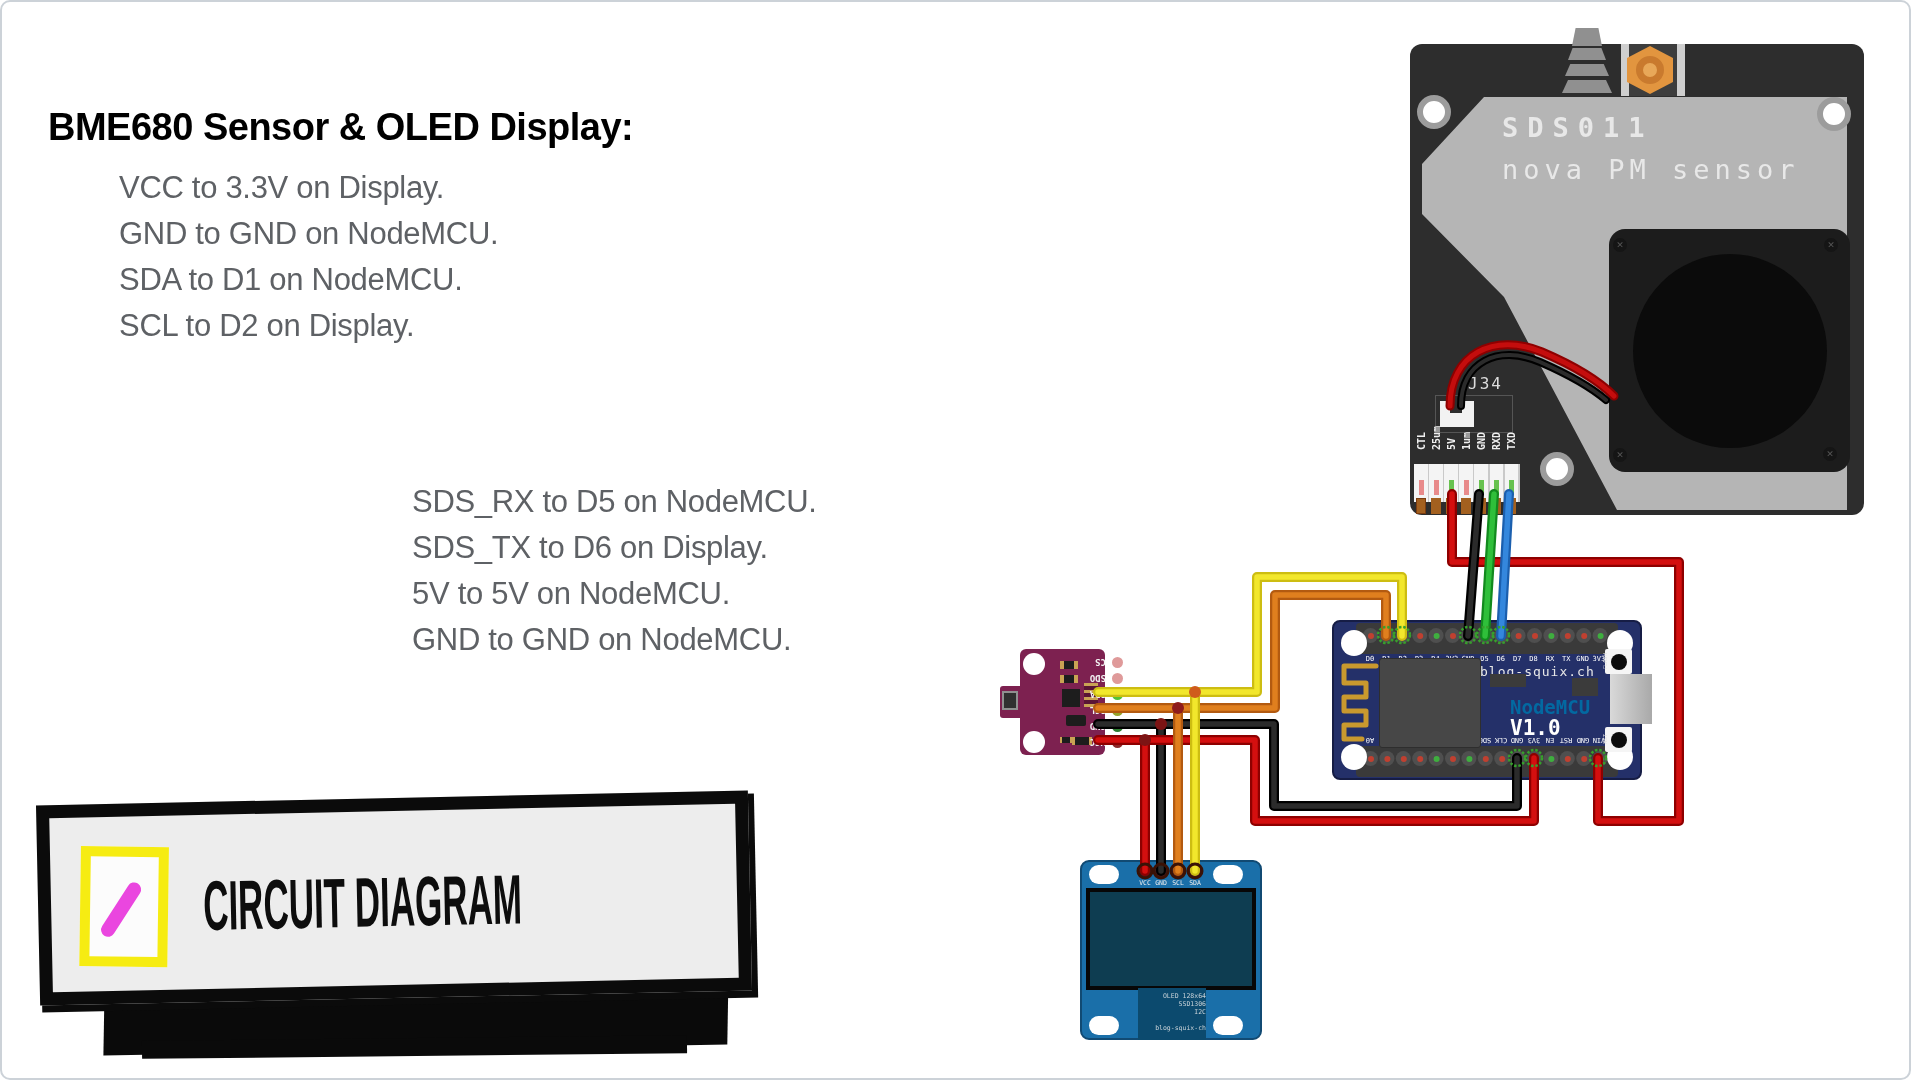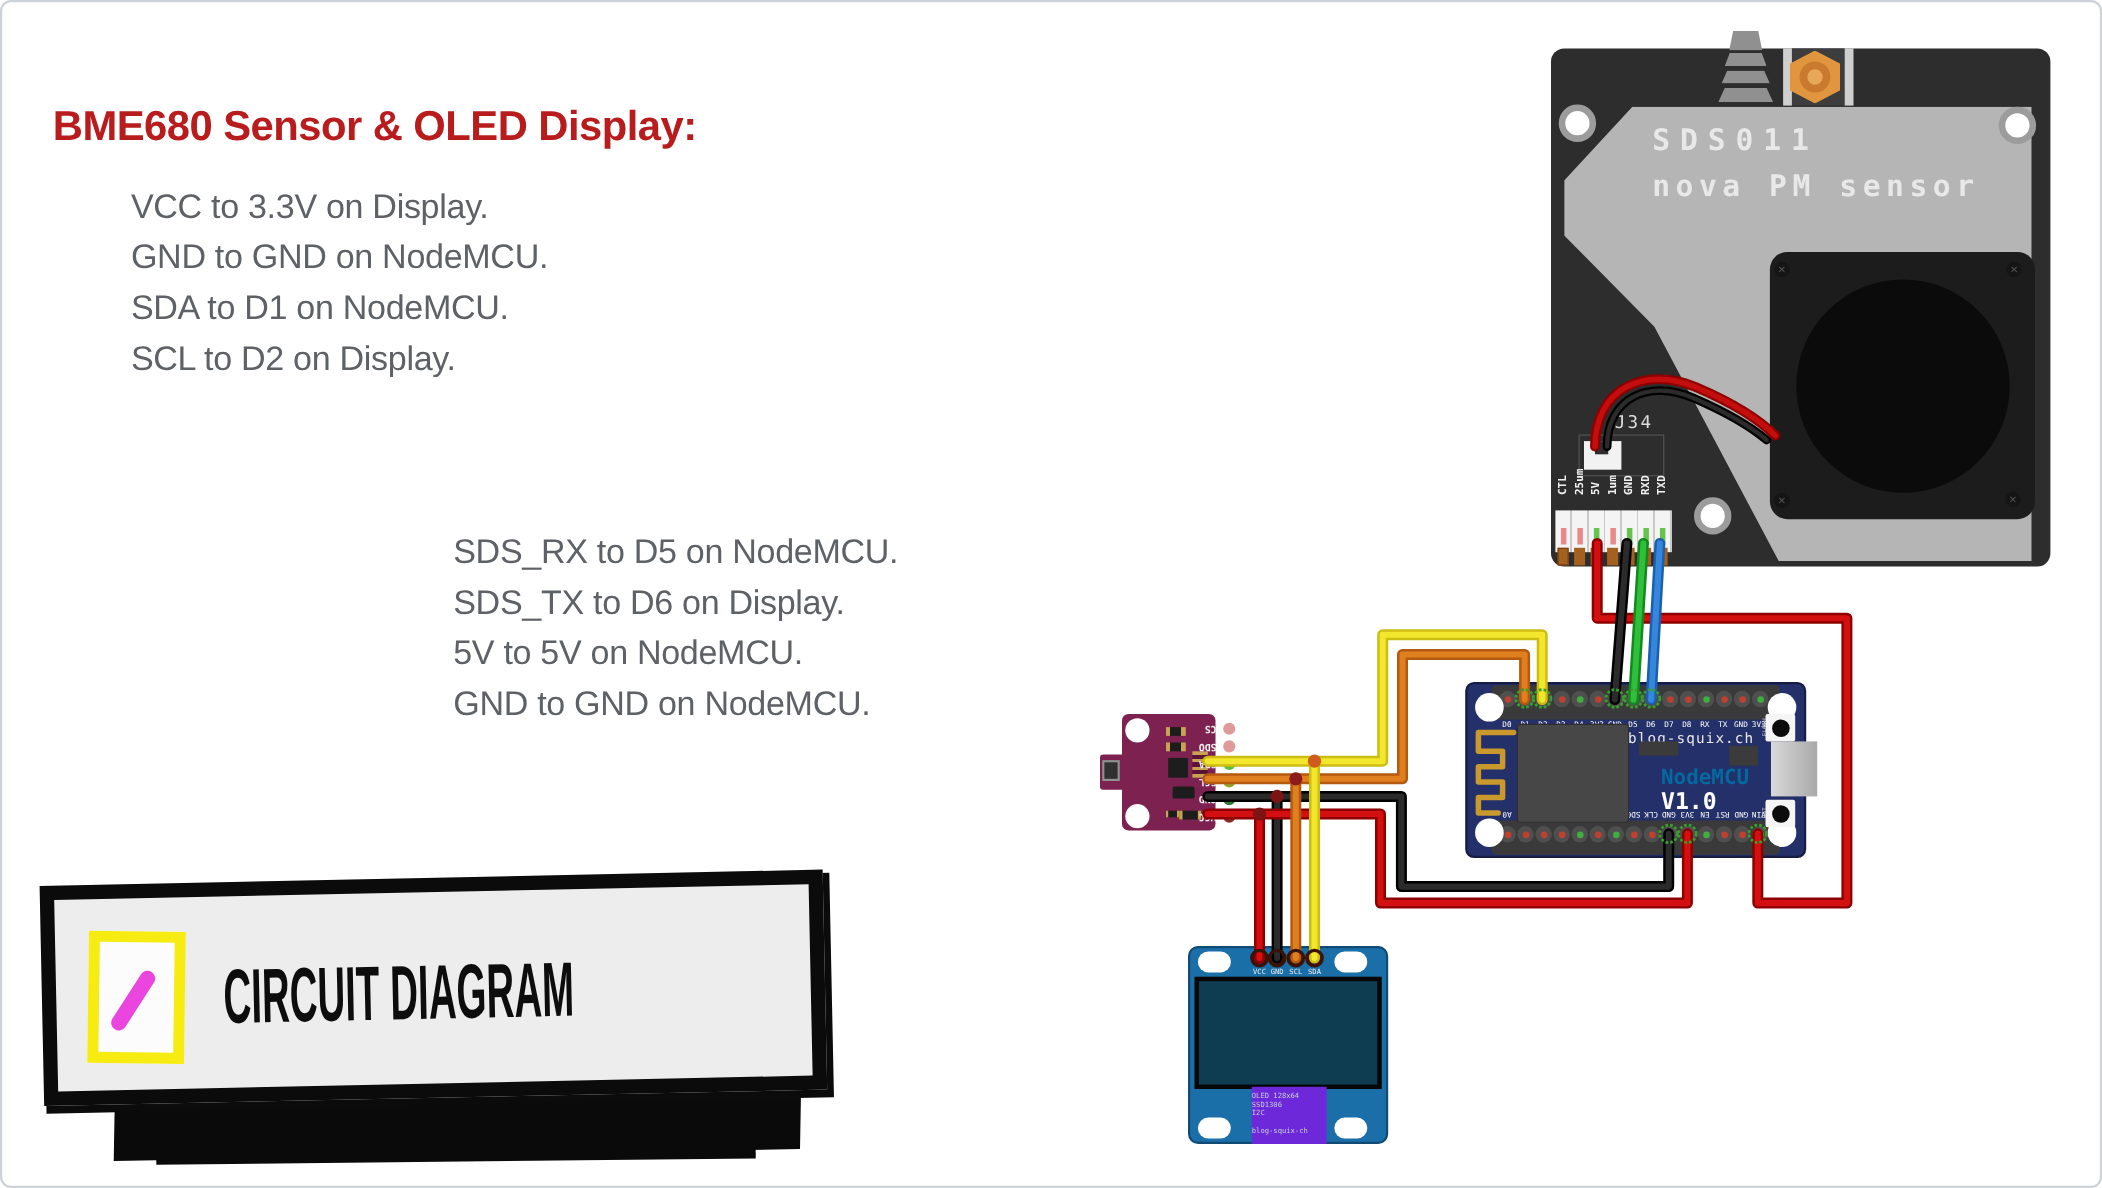--- a/index.html
+++ b/index.html
@@ -1,20 +1,20 @@
 <!DOCTYPE html>
 <html><head>
 <meta charset="utf-8">
 <style>
   html,body{margin:0;padding:0;background:#fff;}
   #stage{position:relative;width:1911px;height:1080px;background:#ffffff;overflow:hidden;
          border:2px solid #ccd2d8;border-radius:10px;box-sizing:border-box;
          font-family:"Liberation Sans",sans-serif;}
   
-  .h-blue{position:absolute;left:46px;top:92px;font-size:38px;font-weight:700;color:#b91c1c;letter-spacing:-0.5px;}
+  .h-blue{position:absolute;left:46px;top:104px;font-size:38px;font-weight:700;color:#000000;letter-spacing:-0.5px;}
   .h-pink{position:absolute;left:345px;top:424px;font-size:38px;font-weight:700;color:#ee3557;letter-spacing:-0.5px;}
   .iline{position:absolute;font-size:31px;font-weight:400;color:#5e6165;letter-spacing:-0.3px;}
   
   #banner{position:absolute;left:36px;top:790px;width:716px;height:282px;}
   .bshadowA{position:absolute;left:66px;top:182px;width:624px;height:76px;background:#0a0a0a;transform:rotate(-1deg) skewX(-2deg);}
   .bshadowB{position:absolute;left:104px;top:246px;width:545px;height:18px;background:#0a0a0a;transform:rotate(-0.6deg);}
   .bpanel{position:absolute;left:0;top:6px;width:712px;height:200px;background:#ededed;
           border:13px solid #0b0b0b;box-sizing:border-box;transform:rotate(-1.2deg);
           box-shadow:4px 5px 0 2px #0b0b0b;}
   .stamp{position:absolute;left:29px;top:30px;width:88px;height:120px;background:#fcfcfc;
@@ -36,21 +36,21 @@
          font-size:9px;line-height:14px;text-align:center;}
   .sds-hole{width:34px;height:34px;border:6px solid #9c9c9c;box-sizing:border-box;}
   .trap{position:absolute;background:#909090;clip-path:polygon(12% 0,88% 0,100% 100%,0 100%);}
   .nut-slot{position:absolute;left:219px;top:0;width:48px;height:52px;background:#3d3d3d;}
   .nut-strip{position:absolute;top:0;width:8px;height:52px;background:#cfcfcf;}
   .hex{position:absolute;left:217px;top:2px;width:46px;height:48px;background:#e2953f;
        clip-path:polygon(50% 0,100% 25%,100% 75%,50% 100%,0 75%,0 25%);}
   .hex-in{position:absolute;left:9px;top:10px;width:28px;height:28px;border-radius:50%;
           border:7px solid #c97a2e;box-sizing:border-box;background:#e8a859;}
   .sds-title{position:absolute;left:92px;top:68px;font-size:27px;color:#e8e8e8;letter-spacing:9px;font-weight:700;}
-  .sds-sub{position:absolute;left:92px;top:110px;font-size:27px;color:#e8e8e8;letter-spacing:5px;font-weight:700;}
+  .sds-sub{position:absolute;left:92px;top:110px;font-size:27px;color:#e8e8e8;letter-spacing:5px;font-weight:400;}
   .j34{position:absolute;left:58px;top:330px;font-size:16px;color:#dddddd;letter-spacing:2px;}
   .j34-outline{position:absolute;left:25px;top:351px;width:76px;height:36px;border:1px solid #555;}
   .j34-conn{position:absolute;left:30px;top:357px;width:34px;height:26px;background:#f2f2f2;}
   .j34-notch{position:absolute;left:40px;top:357px;width:12px;height:12px;background:#2d2d2d;}
   .sds-block{position:absolute;left:4px;top:420px;width:106px;height:38px;
      background:repeating-linear-gradient(90deg,#f4f4f4 0 13.6px,#c9c9c9 13.6px 15.1px);}
   .sdslegs{position:absolute;left:9px;top:436px;width:5px;height:15px;background:#e88a8a;
      box-shadow:15px 0 #e88a8a,30px 0 #67c24f,45px 0 #e88a8a,60px 0 #67c24f,75px 0 #67c24f,90px 0 #67c24f;}
   .sdspads{position:absolute;left:6px;top:454px;width:10px;height:16px;background:#a3601f;border:1px solid #7a3c10;box-sizing:border-box;
      box-shadow:15px 0 #a3601f,30px 0 #a3601f,45px 0 #a3601f,60px 0 #a3601f,75px 0 #a3601f,90px 0 #a3601f;}
@@ -92,22 +92,22 @@
   .tinyA{position:absolute;left:40px;top:88px;width:8px;height:6px;background:#1d1d1d;border-left:2px solid #caa254;border-right:2px solid #caa254;}
   .tinyB{position:absolute;left:52px;top:88px;width:14px;height:8px;background:#1d1d1d;border-left:3px solid #caa254;border-right:3px solid #caa254;}
   
   #oled{position:absolute;left:1078px;top:858px;width:182px;height:180px;}
   .oled-body{position:absolute;inset:0;background:#1a6fa9;border:2px solid #114a73;border-radius:9px;box-sizing:border-box;}
   .oled-hole{position:absolute;width:30px;height:19px;border-radius:10px;background:#fff;}
   .oledpads{position:absolute;left:58.5px;top:4.5px;width:13px;height:13px;border-radius:50%;background:#4d1a1a;
      box-shadow:16px 0 #4d1a1a,33px 0 #4d1a1a,50px 0 #4d1a1a;}
   .oledlabel{position:absolute;top:19px;font-family:"DejaVu Sans Mono",monospace;font-size:6.5px;color:#eee;transform:translateX(-50%);}
   .oled-screen{position:absolute;left:6px;top:28px;width:170px;height:102px;background:#0e3d51;border:4px solid #070707;box-sizing:border-box;}
-  .oled-info{position:absolute;left:58px;top:128px;width:68px;height:52px;background:#6d28d9;color:#c8d2d8;
-     font-family:"DejaVu Sans Mono",monospace;font-size:6.5px;line-height:8px;text-align:left;padding-top:4px;box-sizing:border-box;}
+  .oled-info{position:absolute;left:58px;top:128px;width:68px;height:52px;background:#0c4a6e;color:#c8d2d8;
+     font-family:"DejaVu Sans Mono",monospace;font-size:6.5px;line-height:8px;text-align:right;padding-top:4px;box-sizing:border-box;}
   .oled-brand{margin-top:8px;}
   
   #wires{position:absolute;left:0;top:0;width:1911px;height:1080px;pointer-events:none;}
 </style>
 </head>
 <body>
 
 <div id="stage">
 
   <div class="h-blue">BME680 Sensor &amp; OLED Display:</div>

